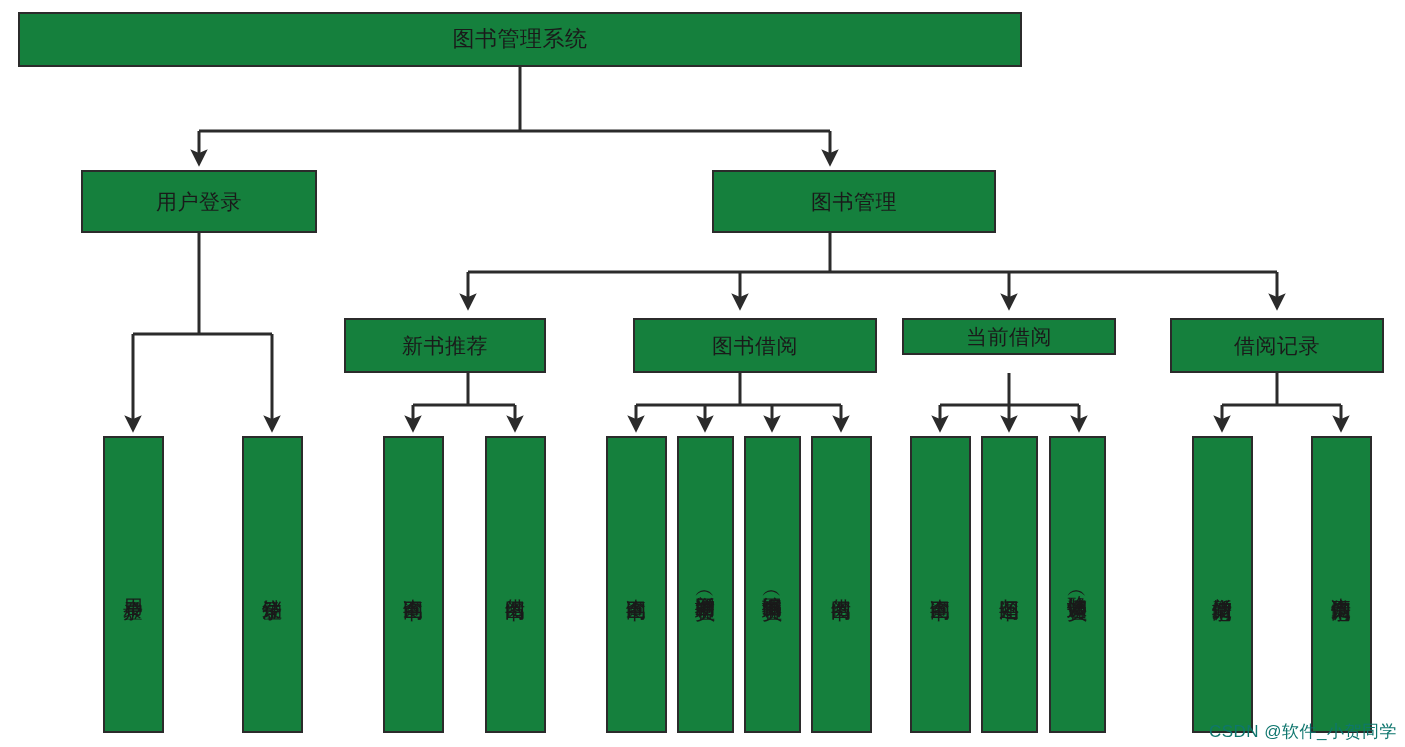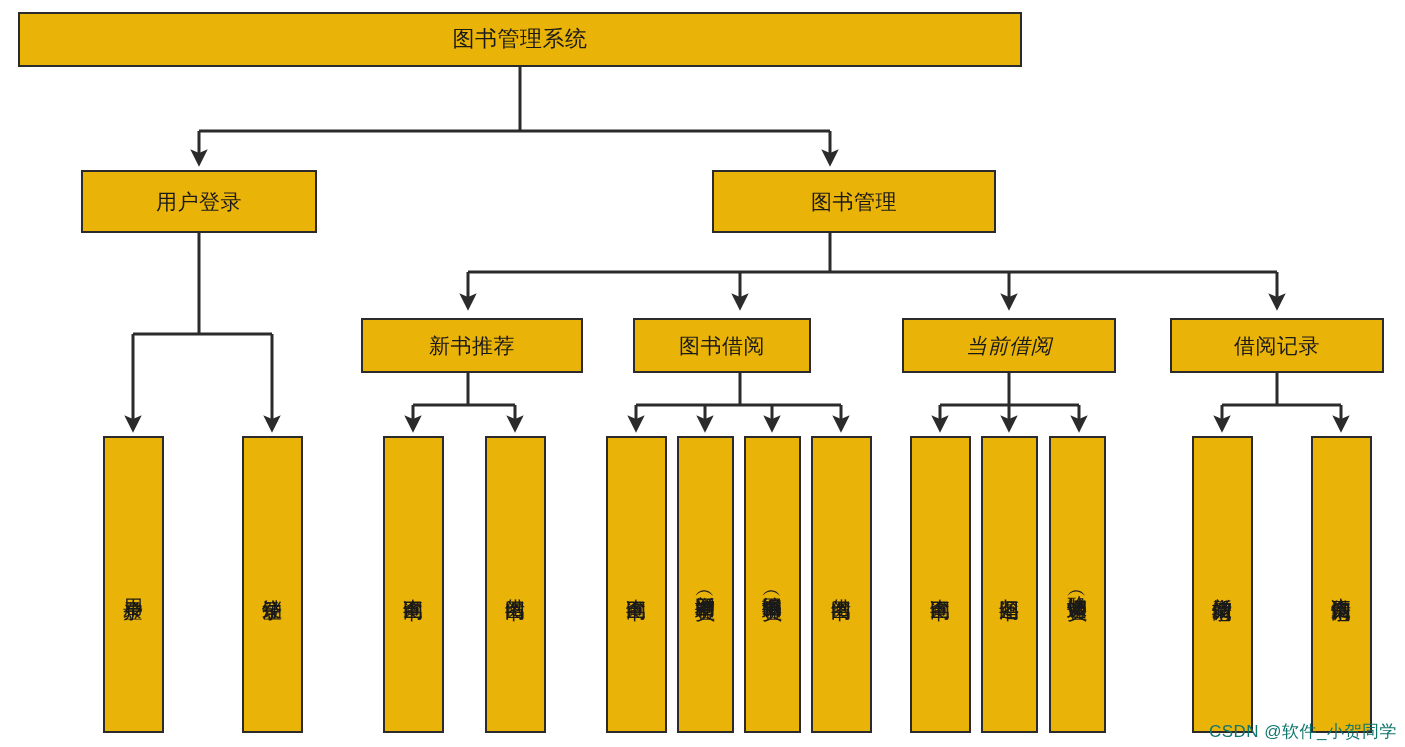--- a/index.html
+++ b/index.html
@@ -23,21 +23,21 @@
   #edges-layer {
     position: absolute;
     left: 0; top: 0;
     width: 1405px;
     height: 747px;
     pointer-events: none;
   }
   .node {
     position: absolute;
     box-sizing: border-box;
-    background: #eab308;
+    background: #15803d;
     border: 2.5px solid #2b2b2b;
     display: flex;
     align-items: center;
     justify-content: center;
     color: #1a1a1a;
   }
   .node-label {
     display: block;
     text-align: center;
     line-height: 1.22;
@@ -135,27 +135,27 @@
     <span class="node-label">图书管理系统</span>
   </div>
 
   <div class="node horiz" style="left:81px; top:170px; width:236px; height:63px;">
     <span class="node-label">用户登录</span>
   </div>
   <div class="node horiz" style="left:712px; top:170px; width:284px; height:63px;">
     <span class="node-label">图书管理</span>
   </div>
 
-  <div class="node horiz" style="left:361px; top:318px; width:222px; height:55px;justify-content:center;">
+  <div class="node horiz" style="left:344px; top:318px; width:202px; height:55px;justify-content:center;">
     <span class="node-label">新书推荐</span>
   </div>
-  <div class="node horiz" style="left:633px; top:318px; width:178px; height:55px;">
+  <div class="node horiz" style="left:633px; top:318px; width:244px; height:55px;">
     <span class="node-label">图书借阅</span>
   </div>
-  <div class="node horiz" style="left:902px; top:318px; width:214px; height:55px;font-style:italic;">
+  <div class="node horiz" style="left:902px; top:318px; width:214px; height:37px;">
     <span class="node-label">当前借阅</span>
   </div>
   <div class="node horiz" style="left:1170px; top:318px; width:214px; height:55px;">
     <span class="node-label">借阅记录</span>
   </div>
 
   <div class="node vert" style="left:103px; top:436px; width:61px; height:297px;">
     <span class="node-label">用户登录</span>
   </div>
   <div class="node vert" style="left:242px; top:436px; width:61px; height:297px;">

